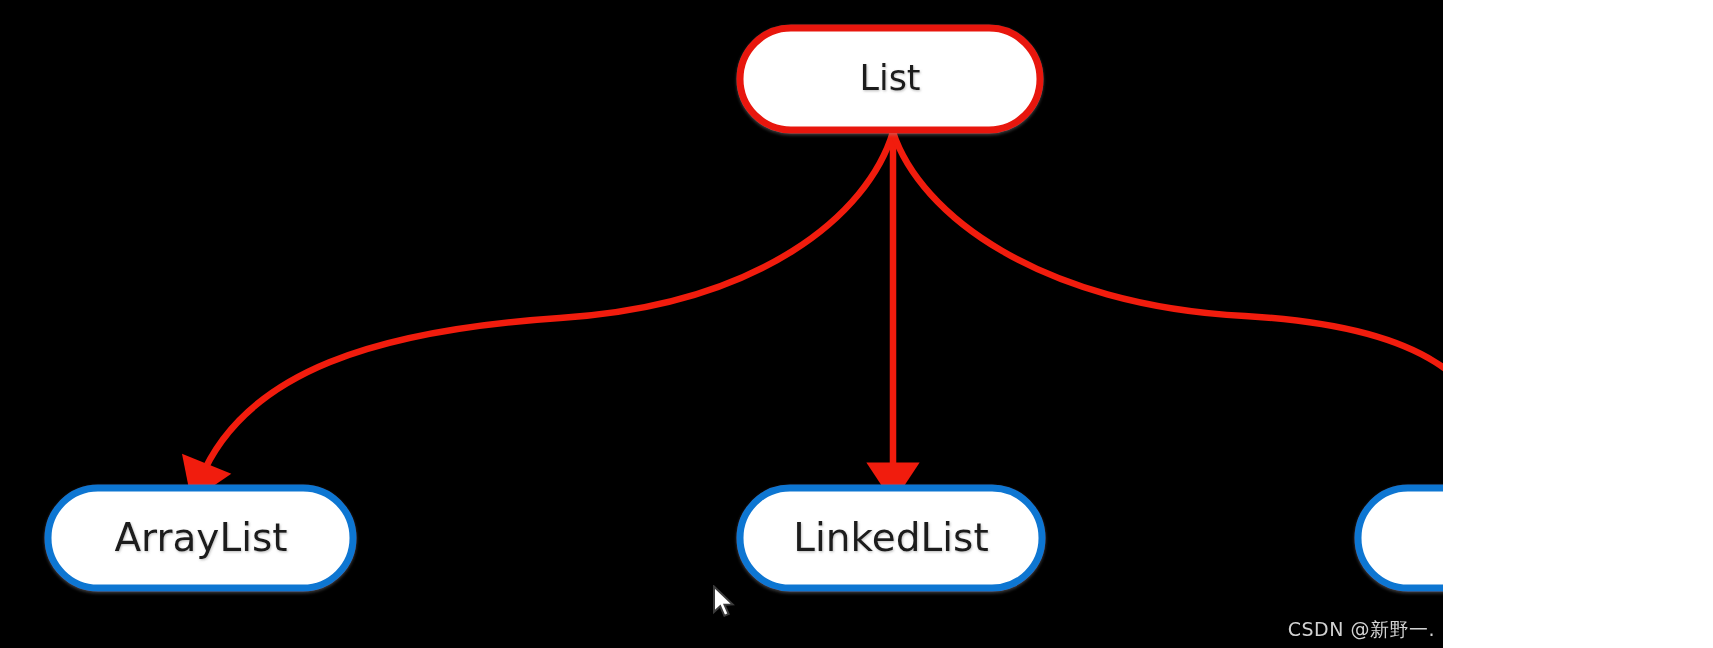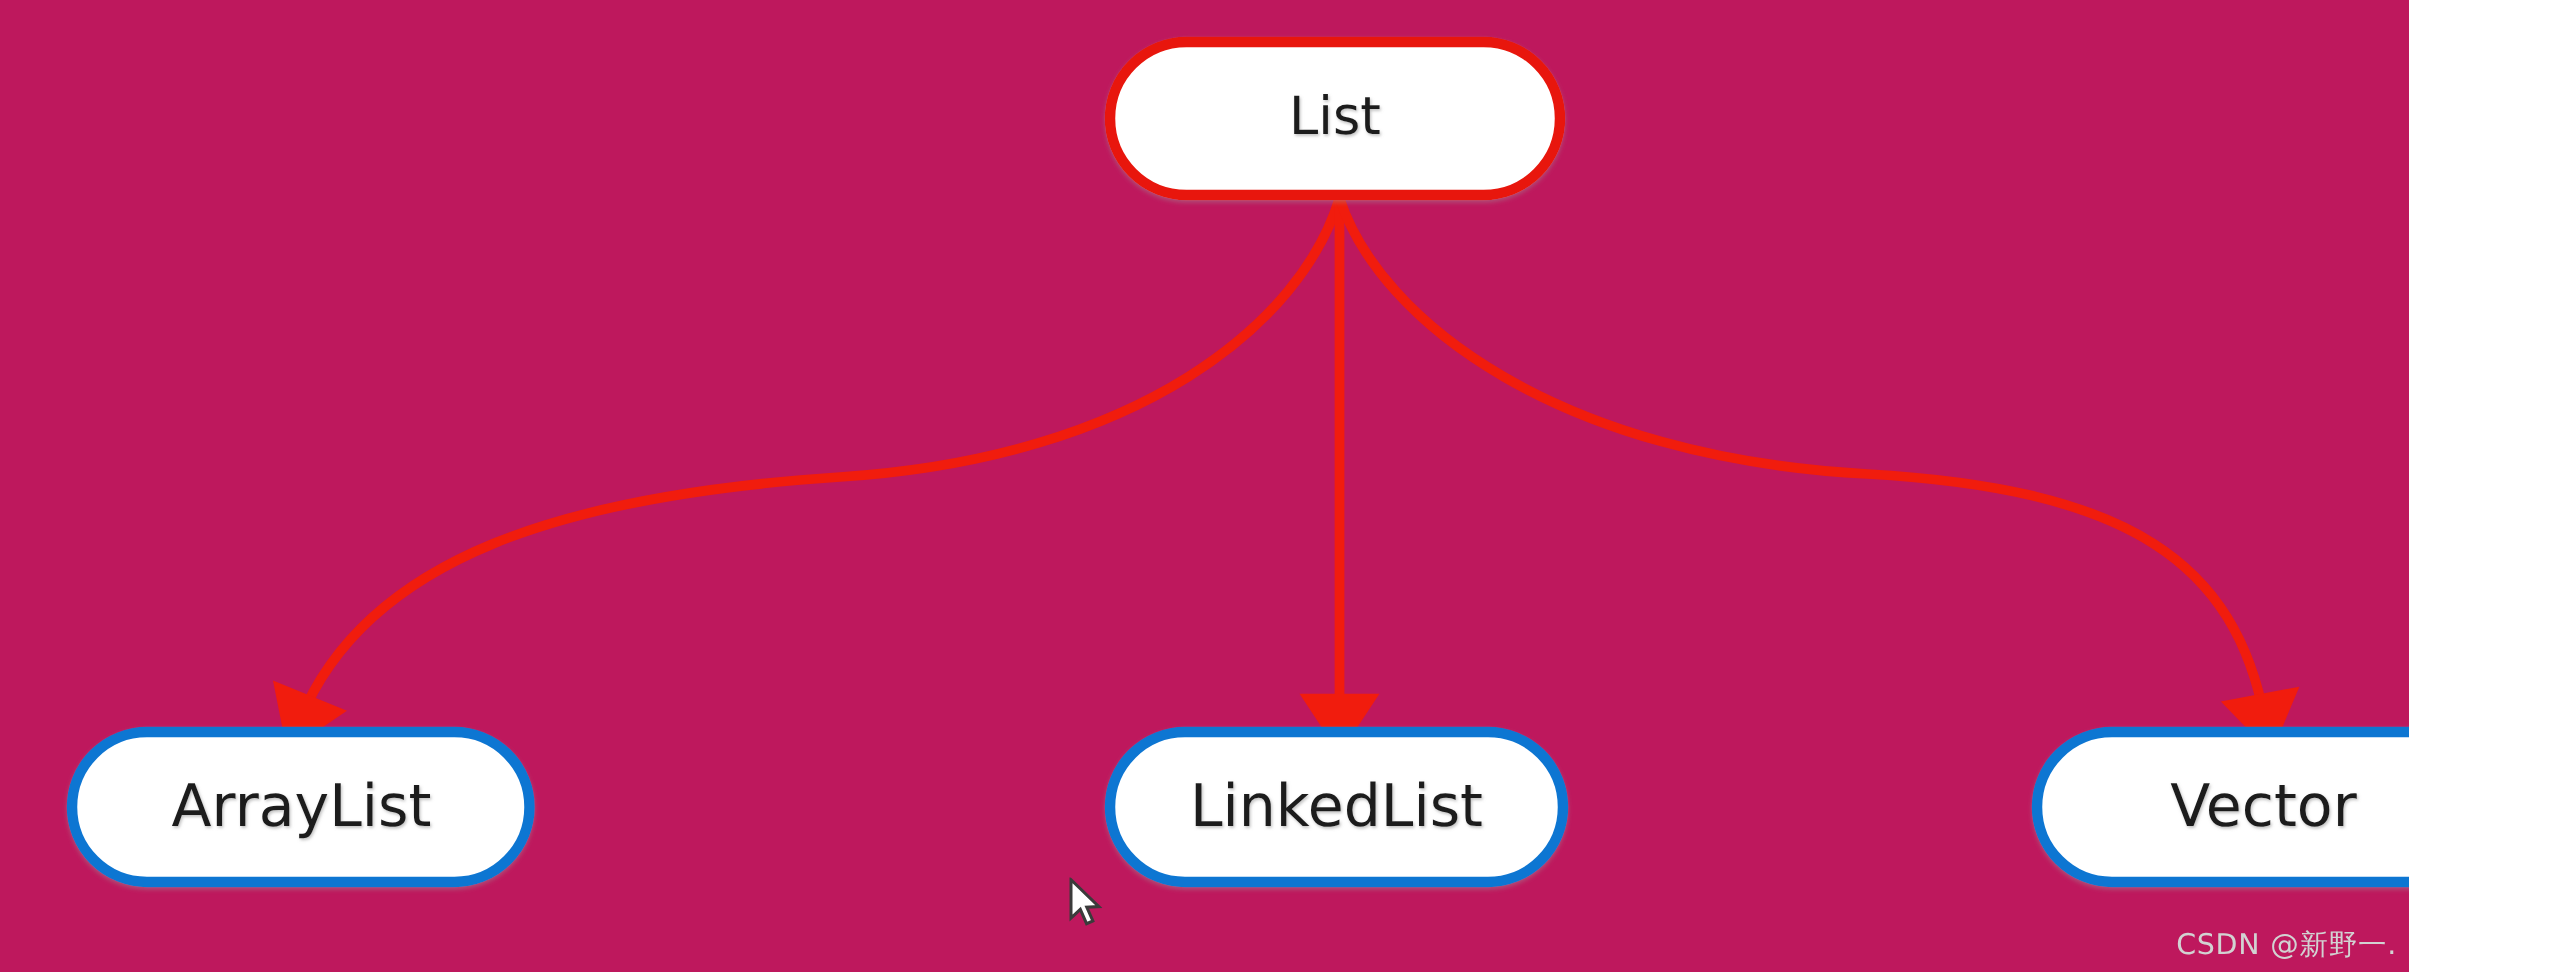--- a/index.html
+++ b/index.html
@@ -44,21 +44,21 @@
     user-select: none;
   }
   #mouse-cursor {
     position: absolute;
     pointer-events: none;
   }
 </style>
 </head>
 <body>
 
-<div id="canvas" style="width: 1606px; height: 648px; background: #be185d;">
+<div id="canvas" style="width: 1443px; height: 648px; background: #000000;">
 
   <svg id="diagram-svg" viewBox="0 0 1713 648">
     <defs>
       <marker id="arrow-red" markerWidth="9" markerHeight="9" refX="3.1" refY="4.5" orient="auto" markerUnits="strokeWidth">
         <path d="M 0.4 0.4 L 6.6 4.5 L 0.4 8.6 Z" fill="#f11c0d"></path>
       </marker>
       <filter id="soft-shadow" x="-30%" y="-30%" width="160%" height="160%">
         <feDropShadow dx="0" dy="1.6" stdDeviation="1.4" flood-color="#9a9a9a" flood-opacity="0.40"></feDropShadow>
       </filter>
       <filter id="text-shadow" x="-30%" y="-30%" width="160%" height="160%">

